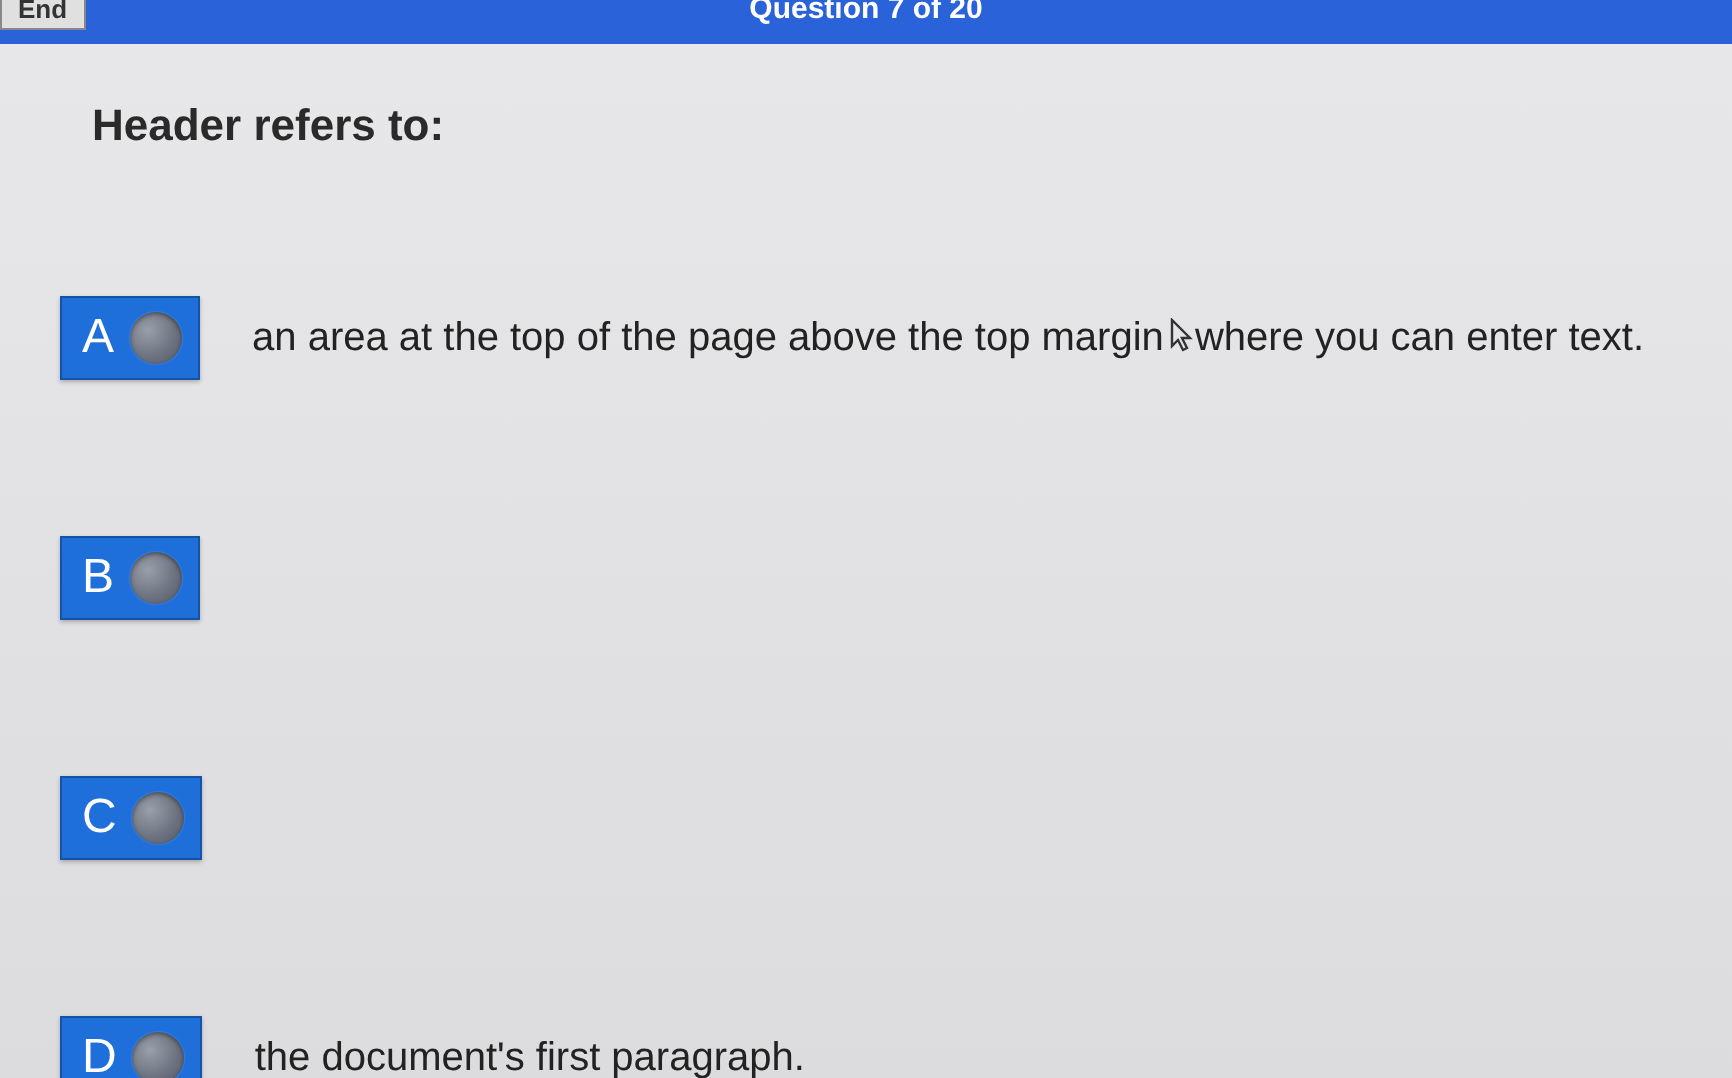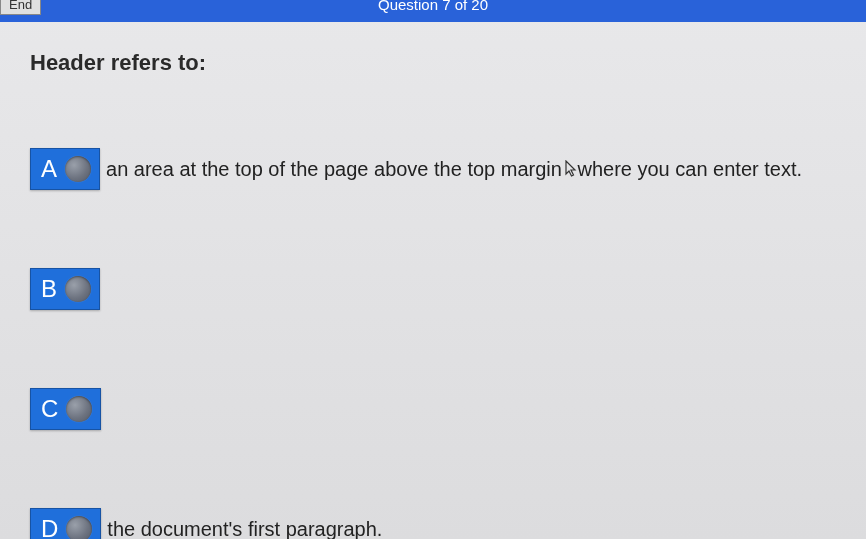--- a/index.html
+++ b/index.html
@@ -12,21 +12,21 @@
     }
     .top-bar {
       background: #2962d9;
       height: 22px;
       width: 100%;
       display: flex;
       align-items: flex-start;
       justify-content: center;
       color: #fff;
       font-size: 15px;
-      font-weight: 400;
+      font-weight: 700;
       padding-top: 0;
       position: relative;
     }
     .top-bar-text {
       position: absolute;
       left: 50%;
       transform: translateX(-50%);
       top: -4px;
       white-space: nowrap;
     }
@@ -41,20 +41,21 @@
       color: #333;
     }
     .content {
       padding: 28px 30px 0 30px;
     }
     .question-prompt {
       font-size: 22px;
       font-weight: 700;
       color: #2a2a2a;
       margin-bottom: 72px;
+      margin-left: 16px;
     }
     .option-row {
       display: flex;
       align-items: center;
       margin-bottom: 78px;
     }
     .option-row:last-child { margin-bottom: 0; }
     .option-chip {
       background: #1f6fdb;
       display: inline-flex;
@@ -71,21 +72,21 @@
       font-family: Arial, sans-serif;
     }
     .option-radio {
       width: 26px;
       height: 26px;
       border-radius: 50%;
       background: radial-gradient(circle at 35% 35%, #9aa0aa 0%, #6d7380 55%, #525864 100%);
       box-shadow: inset 0 1px 2px rgba(0,0,0,0.4), 0 0 1px rgba(255,255,255,0.3);
     }
     .option-text {
-      margin-left: 6px;
+      margin-left: 26px;
       font-size: 20px;
       color: #222;
       line-height: 1.3;
     }
     .cursor-icon {
       display: inline-block;
       vertical-align: -2px;
       margin: 0 -2px;
     }
   </style>

